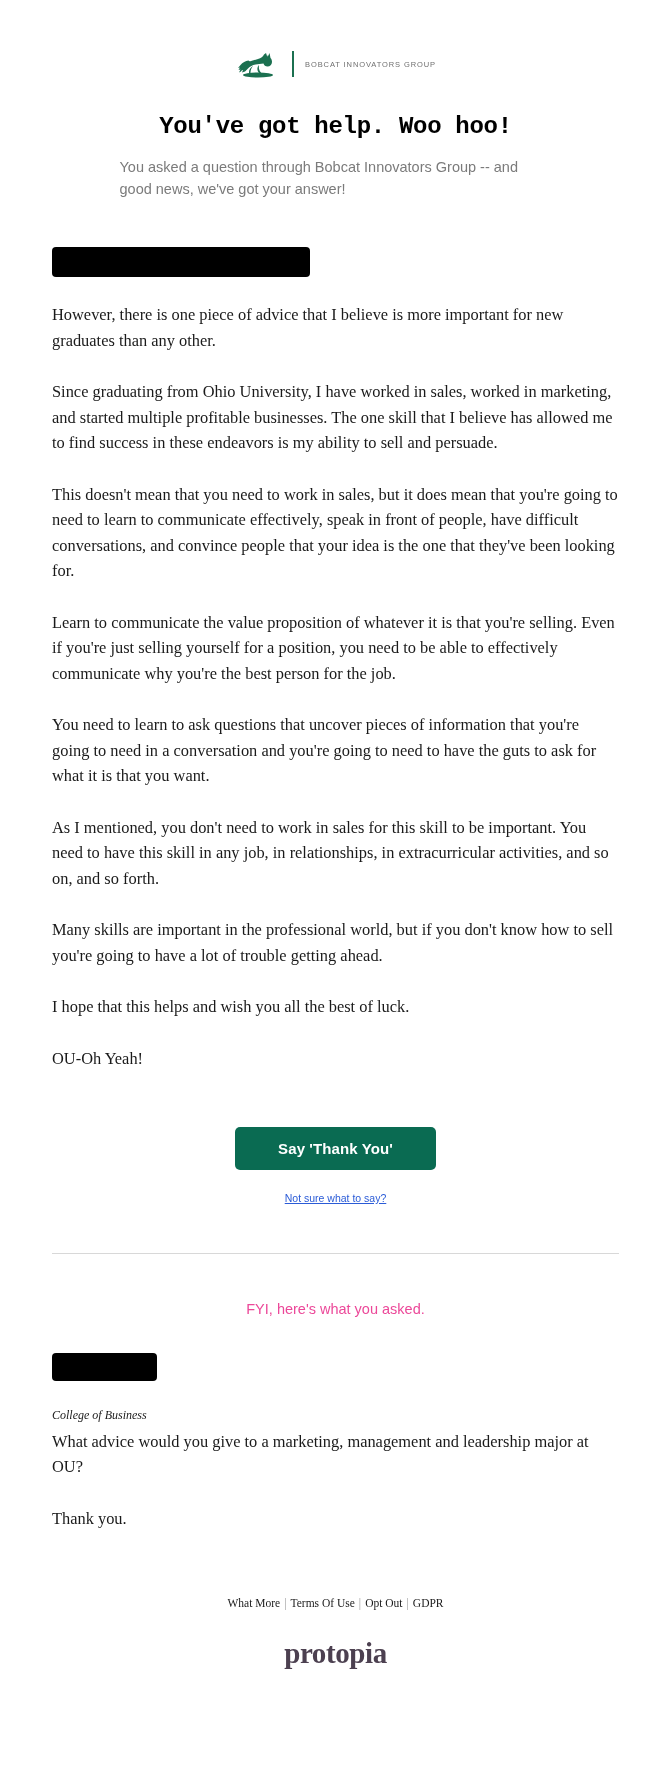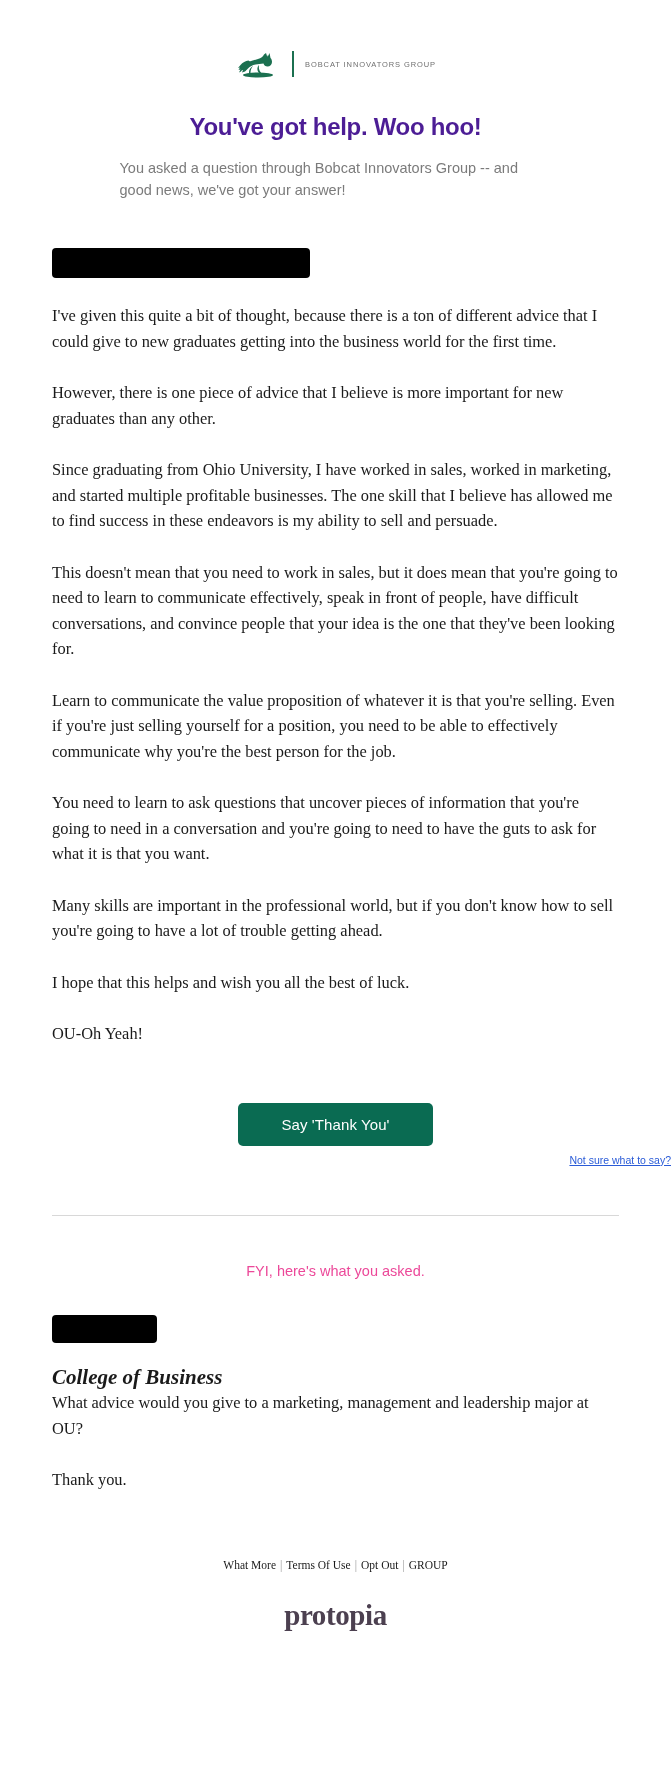--- a/index.html
+++ b/index.html
@@ -51,23 +51,23 @@
     font-family: "Liberation Sans", sans-serif;
     white-space: nowrap;
   }
 
   
   .headline {
     margin: 34px 0 16px 0;
     text-align: center;
     font-size: 24px;
     font-weight: bold;
-    color: #4c1d95;
+    color: #000000;
     letter-spacing: -0.3px;
-    font-family: Liberation Sans, sans-serif;
+    font-family: Liberation Mono, monospace;
   }
   .subhead {
     margin: 14px auto 0 auto;
     width: 432px;
     text-align: left;
     font-size: 14.5px;
     line-height: 22px;
     color: #7b7b7b;
     font-family: "Liberation Sans", sans-serif;
   }
@@ -109,31 +109,31 @@
   .cta-wrap {
     margin-top: 56px;
     text-align: center;
   }
   .cta-button {
     display: inline-block;
     background: #0a6b52;
     color: #ffffff;
     font-family: "Liberation Sans", sans-serif;
     font-size: 15px;
-    font-weight: normal;
+    font-weight: bold;
     padding: 14px 43px;
     border: none;
     border-radius: 5px;
     cursor: pointer;
     line-height: 1;
     letter-spacing: 0.1px;
   }
   .cta-sub {
-    margin-top: 4px;
-    text-align: right;
+    margin-top: 18px;
+    text-align: center;
   }
   .cta-sub a {
     color: #2a5bd7;
     font-size: 10.5px;
     text-decoration: underline;
     font-family: "Liberation Sans", sans-serif;
   }
 
   
   .hr {
@@ -154,23 +154,23 @@
   
   .question-block {
     margin: 22px 0 0 0;
     padding: 0 52px;
     font-family: "Liberation Serif", serif;
     font-size: 16.4px;
     line-height: 25.5px;
     color: #1a1a1a;
   }
   .question-org {
-    font-weight: bold;
+    font-weight: normal;
     font-style: italic;
-    font-size: 21px;
+    font-size: 12px;
     margin: 0;
   }
   .question-block p {
     margin: 0;
   }
   .question-thanks {
     margin-top: 26px !important;
   }
 
   
@@ -223,26 +223,26 @@
       <span class="logo-text">BOBCAT INNOVATORS GROUP</span>
     </div>
   </div>
 
   <h1 class="headline">You've got help. Woo hoo!</h1>
   <p class="subhead">You asked a question through Bobcat Innovators Group -- and good news, we've got your answer!</p>
 
   <div class="redaction redaction-name"></div>
 
   <div class="body-copy">
-    <p>I've given this quite a bit of thought, because there is a ton of different advice that I could give to new graduates getting into the business world for the first time.</p>
     <p>However, there is one piece of advice that I believe is more important for new graduates than any other.</p>
     <p>Since graduating from Ohio University, I have worked in sales, worked in marketing, and started multiple profitable businesses. The one skill that I believe has allowed me to find success in these endeavors is my ability to sell and persuade.</p>
     <p>This doesn't mean that you need to work in sales, but it does mean that you're going to need to learn to communicate effectively, speak in front of people, have difficult conversations, and convince people that your idea is the one that they've been looking for.</p>
     <p>Learn to communicate the value proposition of whatever it is that you're selling. Even if you're just selling yourself for a position, you need to be able to effectively communicate why you're the best person for the job.</p>
     <p>You need to learn to ask questions that uncover pieces of information that you're going to need in a conversation and you're going to need to have the guts to ask for what it is that you want.</p>
+    <p>As I mentioned, you don't need to work in sales for this skill to be important. You need to have this skill in any job, in relationships, in extracurricular activities, and so on, and so forth.</p>
     <p>Many skills are important in the professional world, but if you don't know how to sell you're going to have a lot of trouble getting ahead.</p>
     <p>I hope that this helps and wish you all the best of luck.</p>
     <p>OU-Oh Yeah!</p>
   </div>
 
   <div class="cta-wrap">
     <button class="cta-button" type="button">Say 'Thank You'</button>
   </div>
   <div class="cta-sub">
     <a href="#">Not sure what to say?</a>
@@ -254,18 +254,18 @@
 
   <div class="redaction redaction-asker"></div>
 
   <div class="question-block">
     <p class="question-org">College of Business</p>
     <p>What advice would you give to a marketing, management and leadership major at OU?</p>
     <p class="question-thanks">Thank you.</p>
   </div>
 
   <div class="footer-links">
-    <a href="#">What More</a><span class="footer-sep">|</span><a href="#">Terms Of Use</a><span class="footer-sep">|</span><a href="#">Opt Out</a><span class="footer-sep">|</span><a href="#">GROUP</a>
+    <a href="#">What More</a><span class="footer-sep">|</span><a href="#">Terms Of Use</a><span class="footer-sep">|</span><a href="#">Opt Out</a><span class="footer-sep">|</span><a href="#">GDPR</a>
   </div>
 
   <div class="protopia">protopia</div>
 
 </div>
 
 </body></html>

